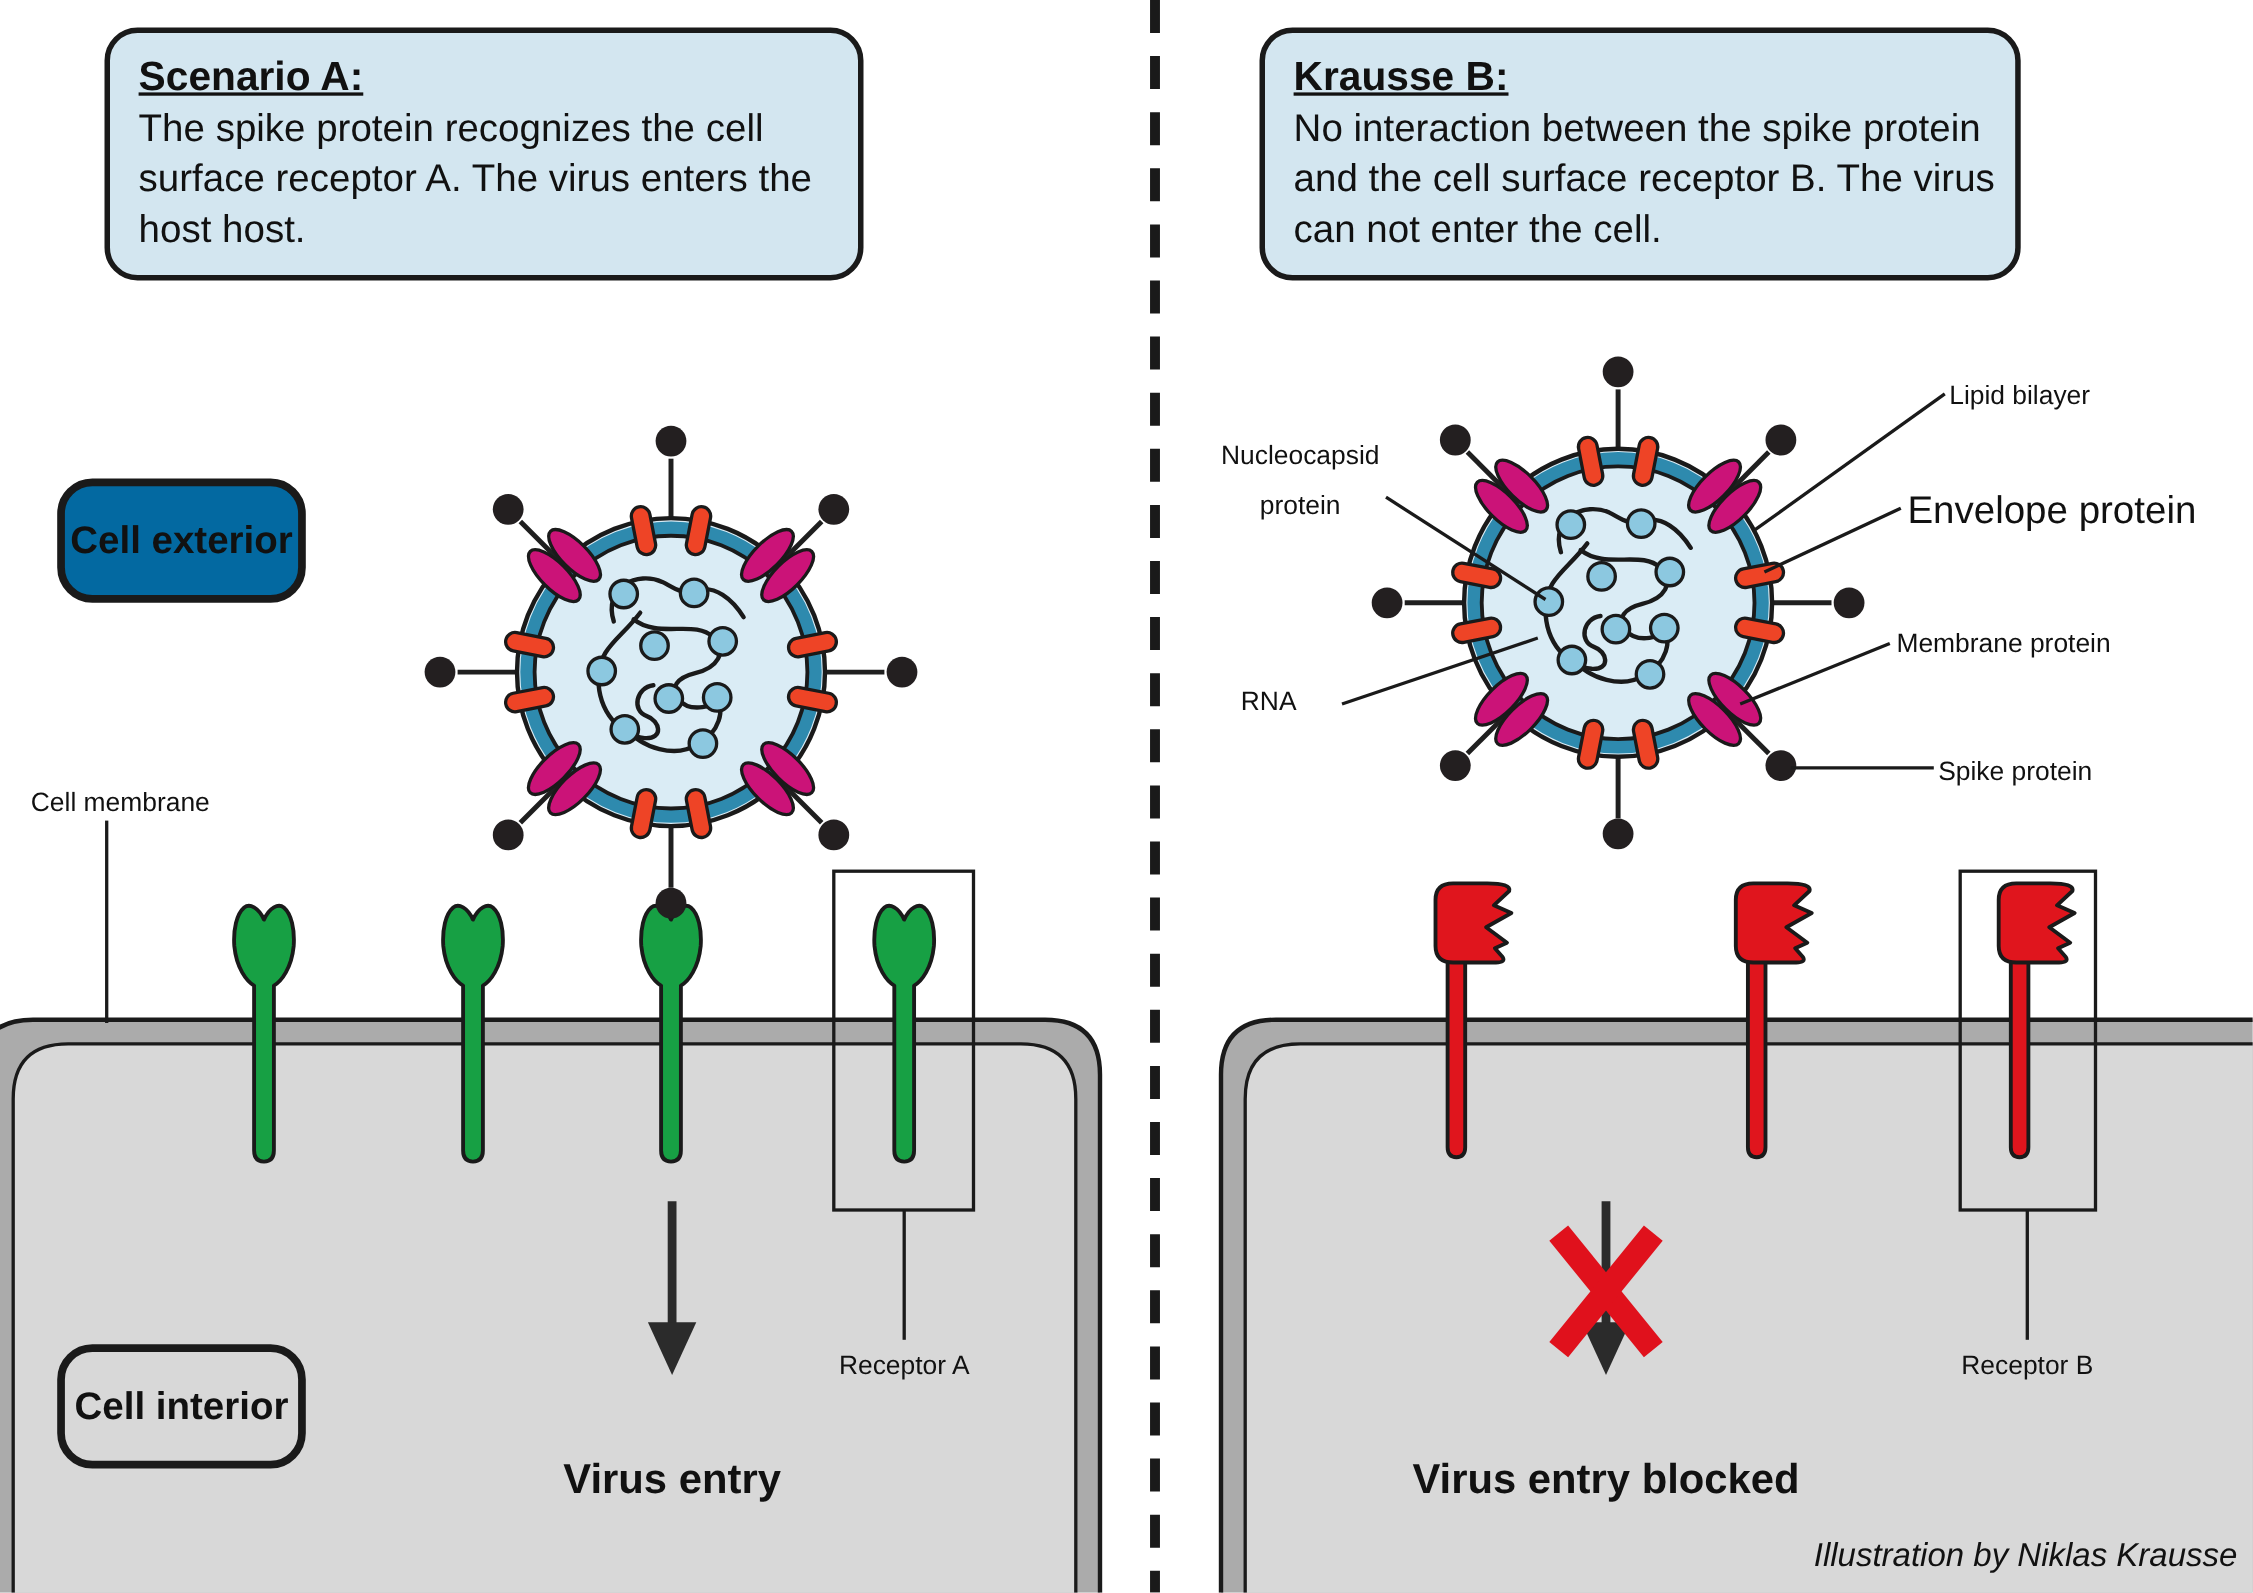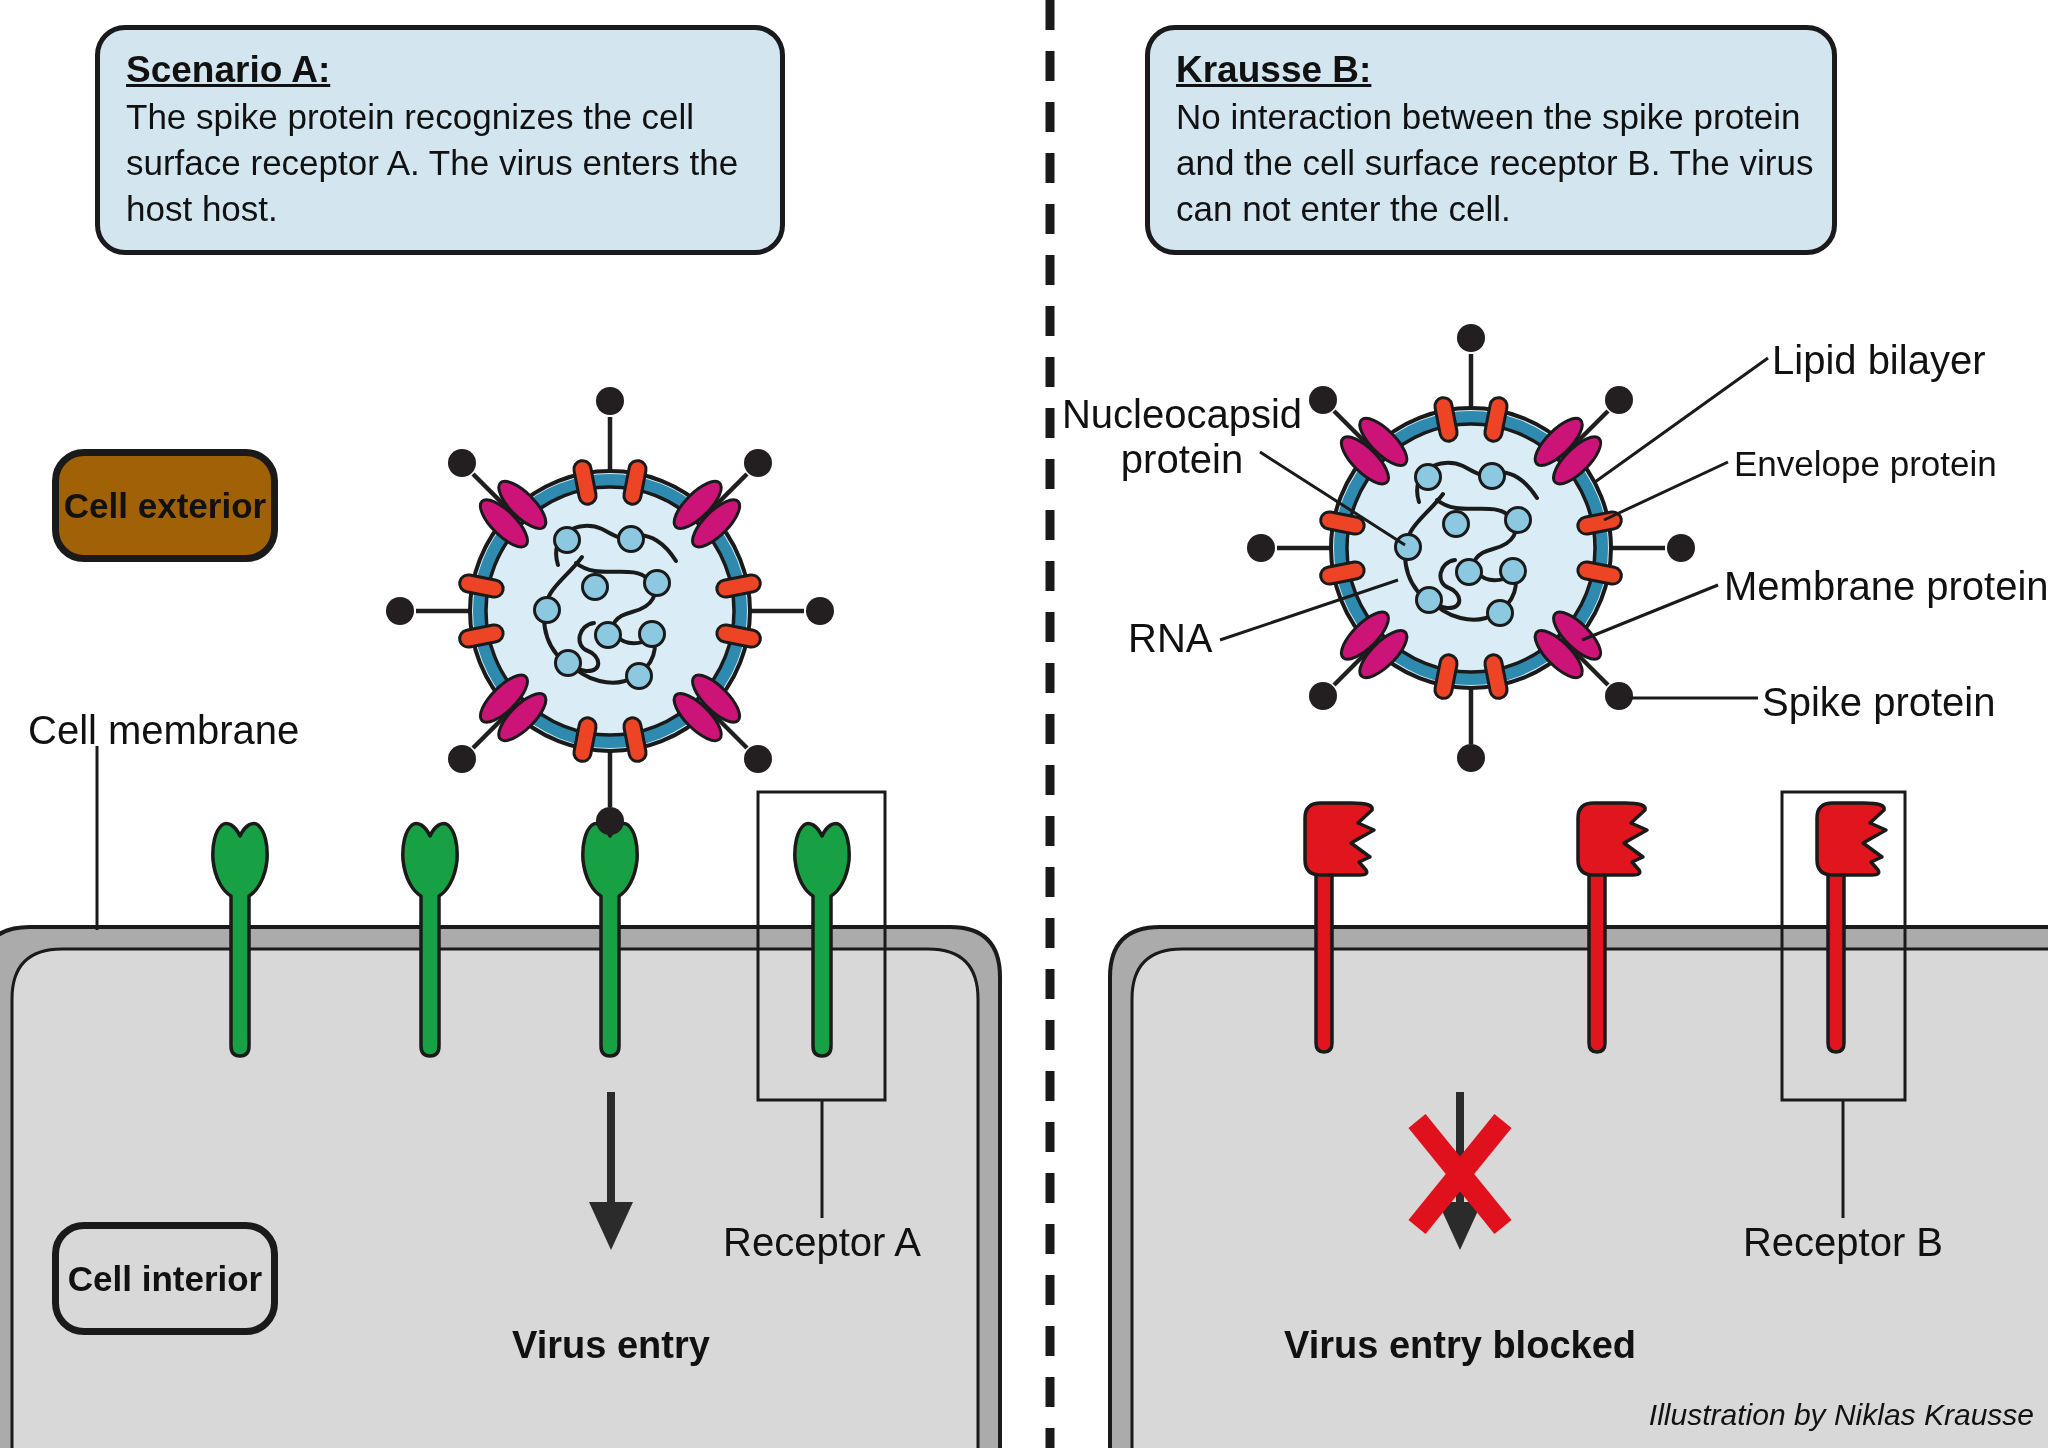--- a/index.html
+++ b/index.html
@@ -1,21 +1,21 @@
 <!DOCTYPE html>
 <html><head>
 <meta charset="utf-8">
 <style>
   html,body{margin:0;padding:0;background:#fff;}
   .stage{
     position:relative;width:2048px;height:1448px;overflow:hidden;
     background:#ffffff;font-family:"Liberation Sans",sans-serif;color:#111;
   }
   .stage svg.layer{position:absolute;left:0;top:0;}
-  .label{position:absolute;font-size:40px;line-height:44px;white-space:pre-line;}
+  .label{position:absolute;font-size:24px;line-height:44px;white-space:pre-line;}
   .centered{transform:translateX(-50%);text-align:center;}
   .scenario-box{
     position:absolute;top:25px;background:#d3e6f0;border:5px solid #1a1a1a;border-radius:30px;
     padding:16px 26px 18px 26px;box-sizing:border-box;
   }
   .scenario-title{font-weight:bold;text-decoration:underline;font-size:37px;line-height:48px;}
   .scenario-body{font-size:35px;line-height:46px;white-space:pre;}
   .pill{
     position:absolute;width:226px;height:113px;border:7px solid #1a1a1a;border-radius:32px;
     box-sizing:border-box;display:flex;align-items:center;justify-content:center;
@@ -181,21 +181,21 @@
 host host.</div>
   </div>
 
   <div class="scenario-box" style="left:1145px;width:692px;">
     <div class="scenario-title">Krausse B:</div>
     <div class="scenario-body">No interaction between the spike protein
 and the cell surface receptor B. The virus
 can not enter the cell.</div>
   </div>
 
-  <div class="pill" style="left:52px;top:435px;background:#a16207;margin-top:14px;">
+  <div class="pill" style="left:52px;top:435px;background:#0369a1;">
     <span>Cell exterior</span>
   </div>
 
   <div class="label" style="left:28px;top:708px;white-space:nowrap;">Cell membrane</div>
 
   <div class="pill" style="left:52px;top:1222px;background:transparent;">
     <span>Cell interior</span>
   </div>
 
   <div class="label centered" style="left:822px;top:1220px;white-space:nowrap;">Receptor A</div>

